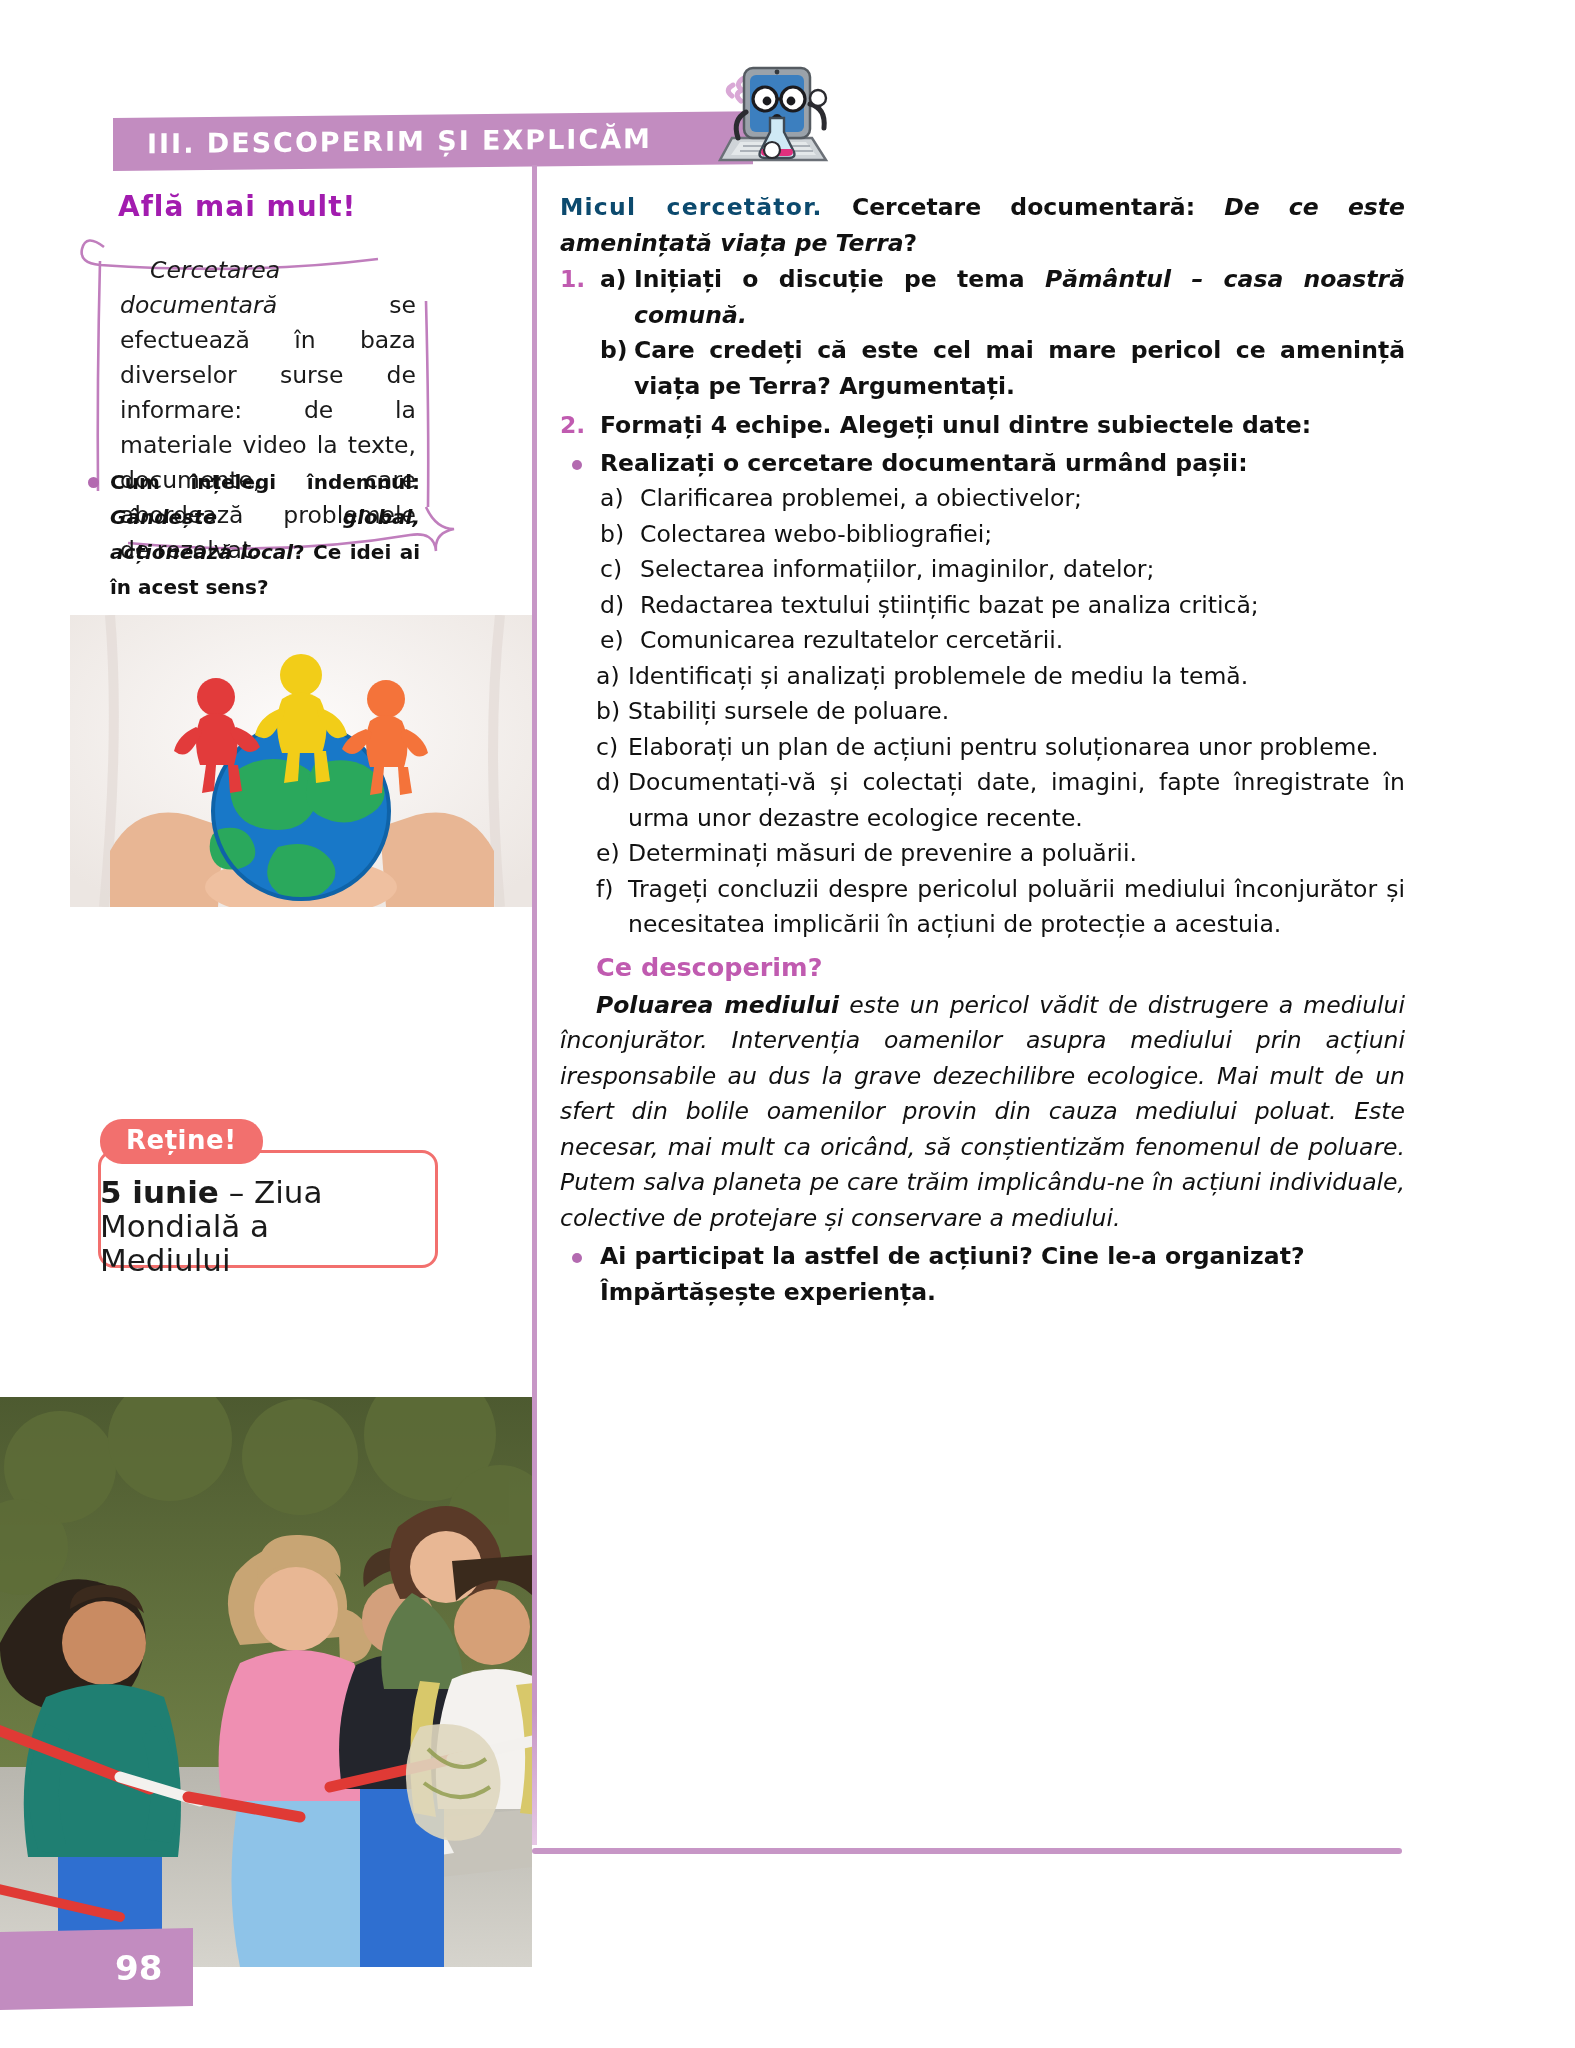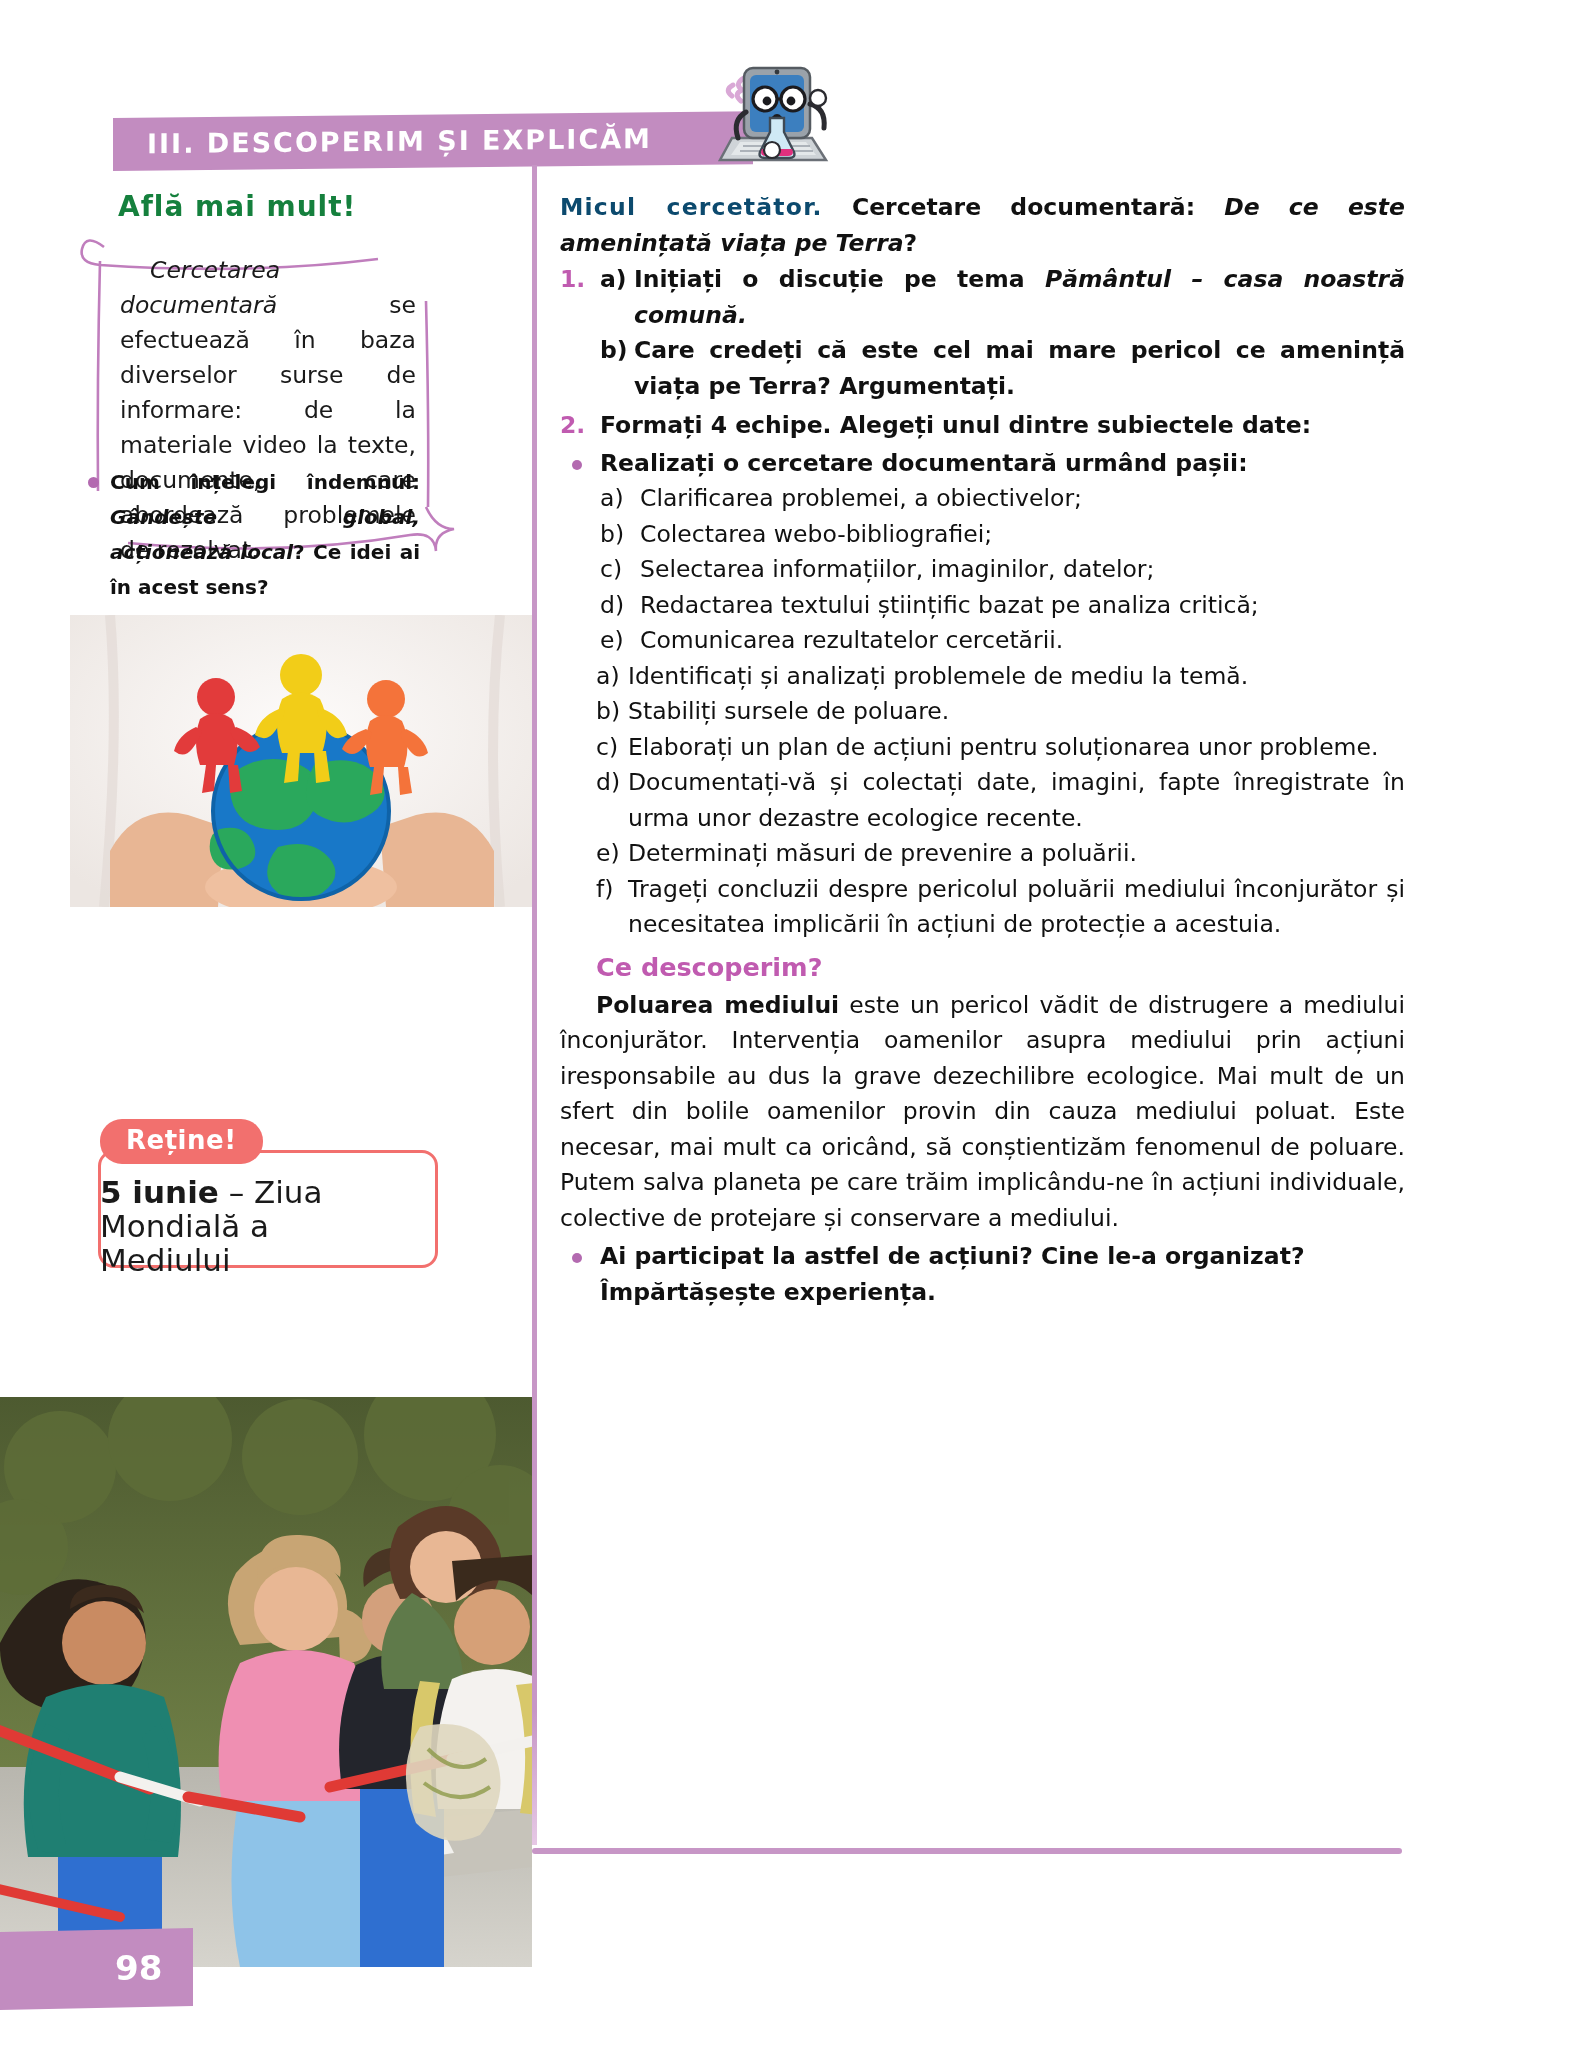--- a/index.html
+++ b/index.html
@@ -45,21 +45,21 @@
     border-radius: 3px;
   }
 
   
   .left-col { position: absolute; left: 0px; top: 175px; width: 532px; }
 
   .afla-title {
     position: absolute; left: 118px; top: 15px;
     font-family: "DejaVu Sans", sans-serif;
     font-size: 28px; font-weight: bold;
-    color: #15803d; letter-spacing: 1px;
+    color: #a21caf; letter-spacing: 1px;
   }
   
   .afla-bracket { position: absolute; left: 74px; top: 40px; width: 460px; height: 360px; }
 
   .afla-body {
     position: absolute; left: 120px; top: 78px; width: 296px;
     font-size: 23.5px; line-height: 35px; color: #1a1a1a;
     text-align: justify; text-indent: 30px;
     font-family: "DejaVu Sans", sans-serif;
   }
@@ -174,21 +174,21 @@
   .task .tl { width: 32px; flex: none; font-size: 23.5px; line-height: 35.5px; }
   .task .tb { flex: 1; font-size: 23.5px; line-height: 35.5px; text-align: justify; }
 
   .ce-desc {
     color: #c05bb0; font-weight: bold;
     font-size: 25.5px; line-height: 40px;
     margin-left: 36px; margin-top: 4px;
   }
   .para {
     font-size: 23.5px; line-height: 35.5px;
-    text-align: justify; text-indent: 36px; margin-top: 1px;
+    text-align: justify; text-indent: 36px; margin-top: 1px; font-style: italic;
   }
   .para b { font-weight: bold; }
 </style>
 </head>
 <body>
 
 <div class="page">
 
   <div class="banner"></div>
   <div class="banner-label">III. DESCOPERIM ȘI EXPLICĂM</div>

